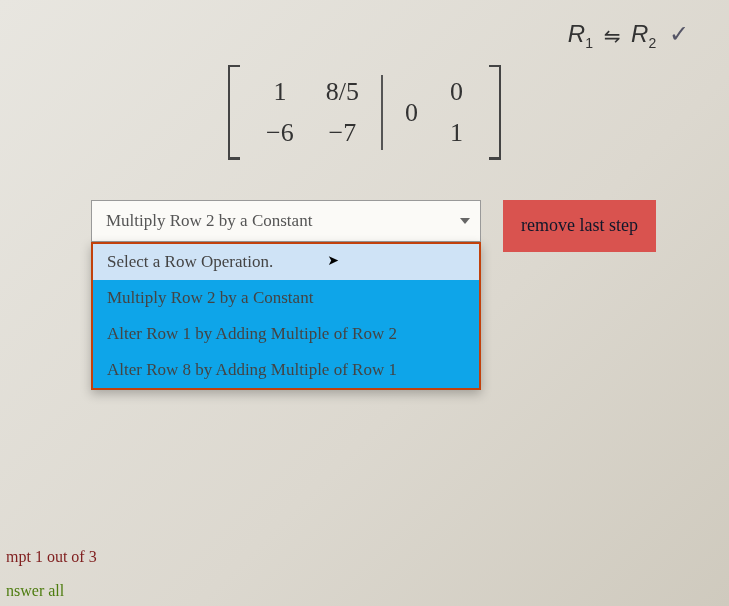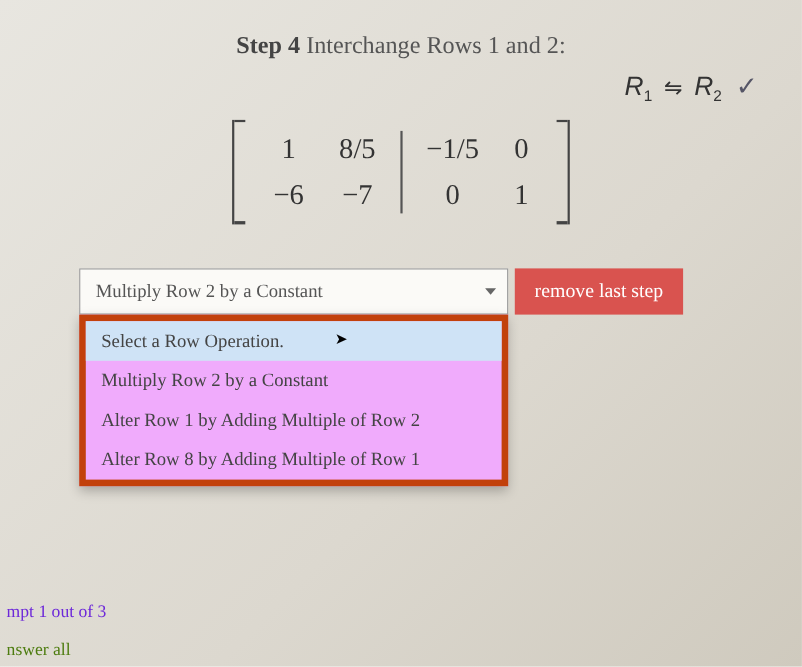--- a/index.html
+++ b/index.html
@@ -85,22 +85,22 @@
   }
   .mcol .cell { line-height: 1.6; white-space: nowrap; }
   .aug-bar {
     width: 2px;
     background: #555;
     margin: 4px 6px;
   }
   .controls-row {
     display: flex;
     align-items: flex-start;
-    gap: 6px;
-    margin-left: 32px;
+    gap: 22px;
+    margin-left: 51px;
   }
   .select-anchor {
     position: relative;
     width: 390px;
   }
   .select-box {
     width: 100%;
     height: 42px;
     border: 1px solid #999;
     background: #fbfaf7;
@@ -117,22 +117,22 @@
     width: 0; height: 0;
     border-left: 5px solid transparent;
     border-right: 5px solid transparent;
     border-top: 6px solid #666;
   }
   .dropdown {
     position: absolute;
     top: 42px;
     left: 0;
     width: 100%;
-    background: #f0abfc;
-    border: 6px solid #c2410c;
+    background: #0ea5e9;
+    border: 2px solid #c2410c;
     box-shadow: 0 4px 10px rgba(0,0,0,0.25);
     z-index: 10;
   }
   .dropdown-option {
     padding: 8px 14px;
     font-size: 17px;
     color: #444;
     font-family: Georgia, serif;
     cursor: pointer;
     position: relative;
@@ -143,53 +143,50 @@
   .cursor-icon {
     position: absolute;
     right: 140px;
     top: 8px;
     font-style: normal;
     font-size: 14px;
     color: #000;
   }
   .remove-btn {
     background: #d9534f;
-    color: #ffffff;
+    color: #0f172a;
     border: none;
     font-family: Georgia, serif;
     font-size: 18px;
     padding: 4px 18px;
     cursor: pointer;
-    height: 42px;
+    height: 52px;
   }
   .footer-text {
     position: absolute;
     left: 6px;
     bottom: 40px;
     font-size: 16px;
-    color: #6d28d9;
+    color: #7f1d1d;
     font-family: Georgia, serif;
   }
   .footer-text-2 {
     position: absolute;
     left: 6px;
     bottom: 6px;
     font-size: 16px;
     color: #4d7c0f;
     font-family: Georgia, serif;
   }
 </style>
 </head>
 <body>
 
 <div class="content">
 
-  <div class="step-header">
-    <span class="bold">Step 4</span><span> Interchange Rows 1 and 2:</span>
-  </div>
 
   <div class="operation-line">
     <span>R</span><sub>1</sub>
     <span class="swap-arrows">⇋</span>
     <span>R</span><sub>2</sub>
     <span class="check">✓</span>
   </div>
 
   <div class="matrix-wrap">
     <div class="matrix">
@@ -198,21 +195,20 @@
         <div class="mcol">
           <div class="cell">1</div>
           <div class="cell">−6</div>
         </div>
         <div class="mcol">
           <div class="cell">8/5</div>
           <div class="cell">−7</div>
         </div>
         <div class="aug-bar"></div>
         <div class="mcol">
-          <div class="cell">−1/5</div>
           <div class="cell">0</div>
         </div>
         <div class="mcol">
           <div class="cell">0</div>
           <div class="cell">1</div>
         </div>
       </div>
       <div class="bracket right"></div>
     </div>
   </div>

